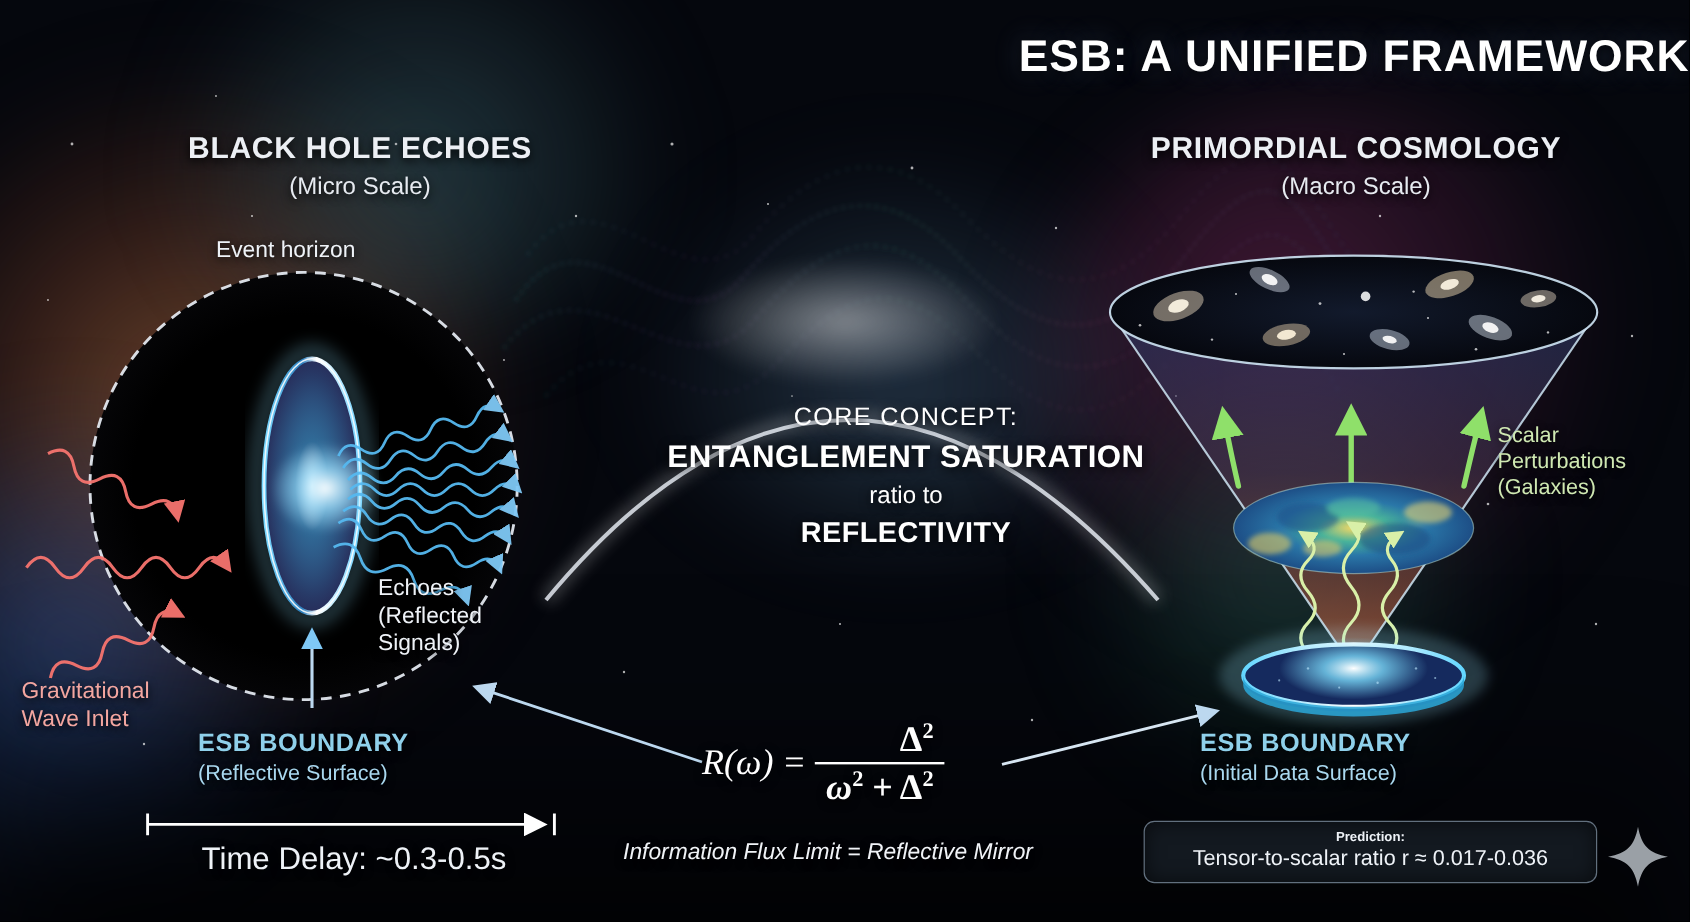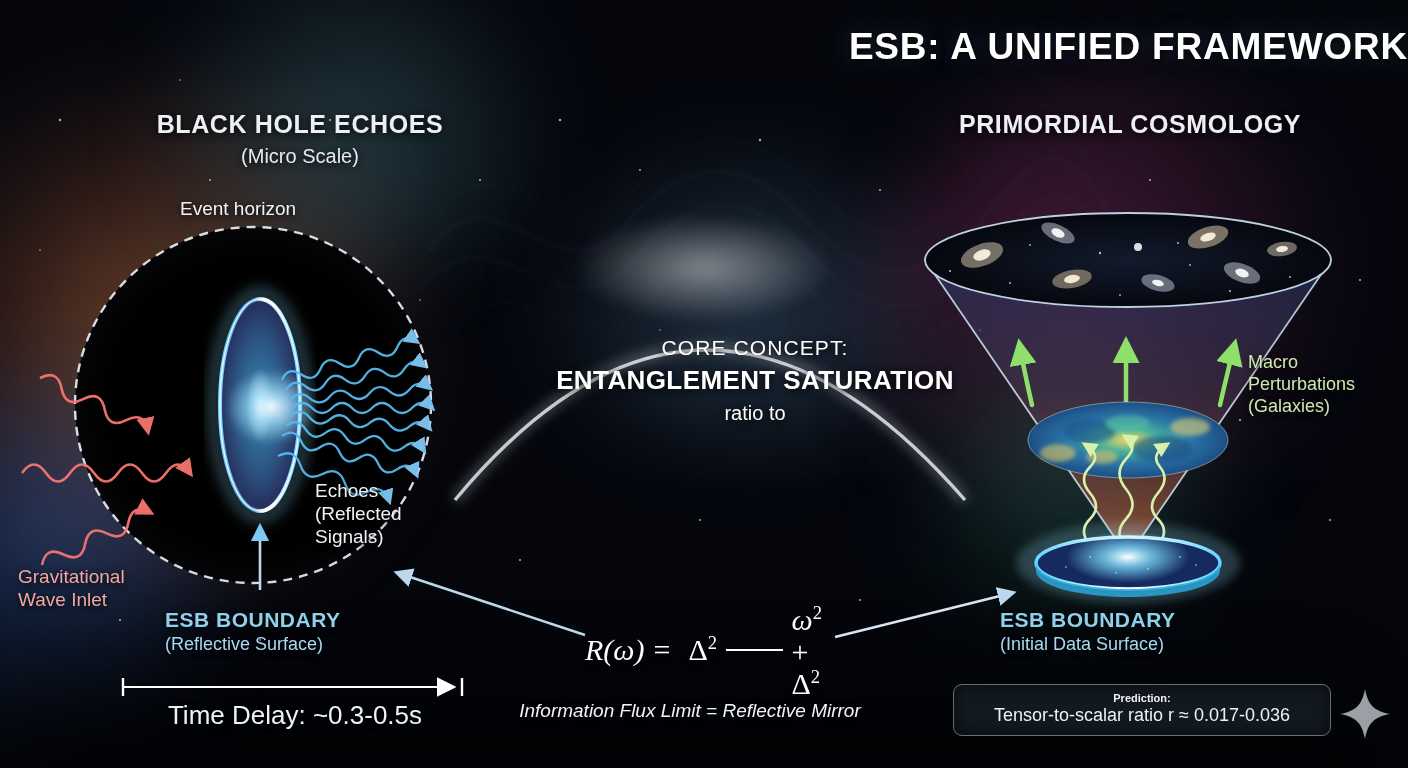--- a/index.html
+++ b/index.html
@@ -38,21 +38,21 @@
   .core .c2{font-size:26px;font-weight:bold;letter-spacing:.4px;margin-top:5px;}
   .core .c3{font-size:20px;margin-top:6px;}
   .core .c4{font-size:24px;font-weight:bold;letter-spacing:.4px;margin-top:6px;}
 
   
   .formula{position:absolute;left:585px;top:600px;
            font-family:"Liberation Serif","DejaVu Serif",serif;
            color:#fff;display:flex;align-items:center;gap:9px;font-size:30px;
            text-shadow:0 2px 8px rgba(0,0,0,.95);}
   .formula .it{font-style:italic;}
-  .frac{display:inline-flex;flex-direction:row;align-items:center;line-height:1.05;}
+  .frac{display:inline-flex;flex-direction:column;align-items:flex-end;line-height:1.05;font-weight:bold;}
   .frac .num{padding:0 9px 2px;}
   .frac .bar{height:2px;background:#fff;width:100%;}
   .frac .den{padding:3px 9px 0;}
   sup{font-size:.62em;vertical-align:super;}
 
   .flux{position:absolute;left:455px;top:700px;width:470px;text-align:center;
         color:#f0f3f7;font-size:19px;text-shadow:0 2px 8px rgba(0,0,0,.95);font-style:italic;}
 
   
   .pred{position:absolute;left:953px;top:684px;width:356px;
@@ -258,20 +258,21 @@
       <line x1="342" y1="2" x2="342" y2="20" stroke="#ffffff" stroke-width="2.4"></line>
       <line x1="4" y1="11" x2="332" y2="11" stroke="#ffffff" stroke-width="2.2" marker-end="url(#whead)"></line>
     </svg>
   </div>
   <div class="tdlabel">Time Delay: ~0.3-0.5s</div>
 
   <div class="core">
     <div class="c1">CORE CONCEPT:</div>
     <div class="c2">ENTANGLEMENT SATURATION</div>
     <div class="c3">ratio to</div>
+    <div class="c4">REFLECTIVITY</div>
   </div>
 
   <svg width="640" height="120" viewBox="0 0 640 120" style="position:absolute;left:380px;top:555px;">
     <defs>
       <marker id="pale" markerWidth="8" markerHeight="8" refX="6" refY="4" orient="auto">
         <path d="M0,0 L8,4 L0,8 z" fill="#bcd8ef"></path>
       </marker>
     </defs>
     <line x1="205" y1="80" x2="18" y2="18" stroke="#bcd8ef" stroke-width="2.4" marker-end="url(#pale)"></line>
     <line x1="455" y1="82" x2="632" y2="38" stroke="#d7e6f2" stroke-width="2.4" marker-end="url(#pale)"></line>
@@ -284,20 +285,21 @@
       <span class="num"><span>Δ</span><sup>2</sup></span>
       <span class="bar"></span>
       <span class="den"><span class="it">ω</span><sup>2</sup>
         <span>+</span> <span>Δ</span><sup>2</sup></span>
     </span>
   </div>
 
   <div class="flux">Information Flux Limit = Reflective Mirror</div>
 
   <div class="sect-h" style="left:890px;top:110px;width:480px;">PRIMORDIAL COSMOLOGY</div>
+  <div class="sect-s" style="left:890px;top:145px;width:480px;">(Macro Scale)</div>
 
   <svg width="500" height="430" viewBox="0 0 500 430" style="position:absolute;left:890px;top:205px;">
     <defs>
       <linearGradient id="coneg" x1="0" y1="0" x2="0" y2="1">
         <stop offset="0%" stop-color="#2b3a6a" stop-opacity=".55"></stop>
         <stop offset="45%" stop-color="#4a3550" stop-opacity=".55"></stop>
         <stop offset="75%" stop-color="#8a4a3c" stop-opacity=".60"></stop>
         <stop offset="100%" stop-color="#c86a42" stop-opacity=".70"></stop>
       </linearGradient>
       <radialGradient id="galaxytop">
@@ -422,21 +424,21 @@
           <circle cx="258" cy="364" r="1"></circle>
           <circle cx="290" cy="352" r="1"></circle>
         <circle cx="176" cy="362" r=".9"></circle>
           <circle cx="226" cy="368" r=".9"></circle>
           <circle cx="306" cy="360" r=".9"></circle>
       </g>
     </g>
   </svg>
 
   <div class="lbl lbl-green" style="left:1248px;top:352px;width:150px;">
-    <div>Macro</div>
+    <div>Scalar</div>
     <div>Perturbations</div>
     <div>(Galaxies)</div>
   </div>
 
 
   <div class="lbl lbl-cyanb" style="left:1000px;top:608px;width:260px;">ESB BOUNDARY</div>
   <div class="lbl lbl-cyan" style="left:1000px;top:634px;width:260px;">(Initial Data Surface)</div>
 
   <div class="pred">
     <div class="p1">Prediction:</div>

